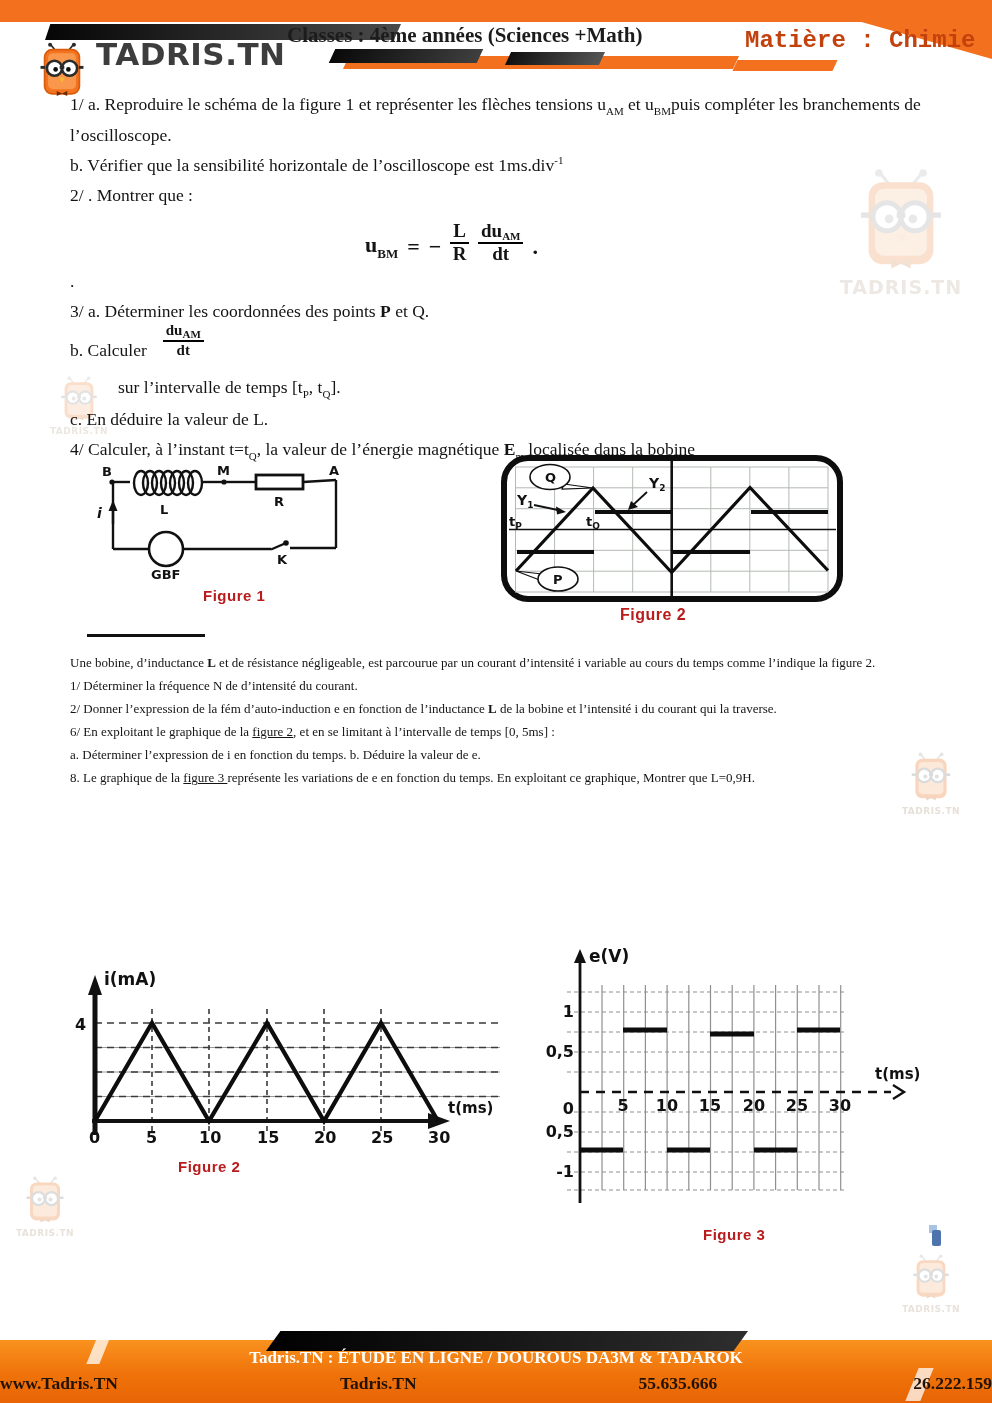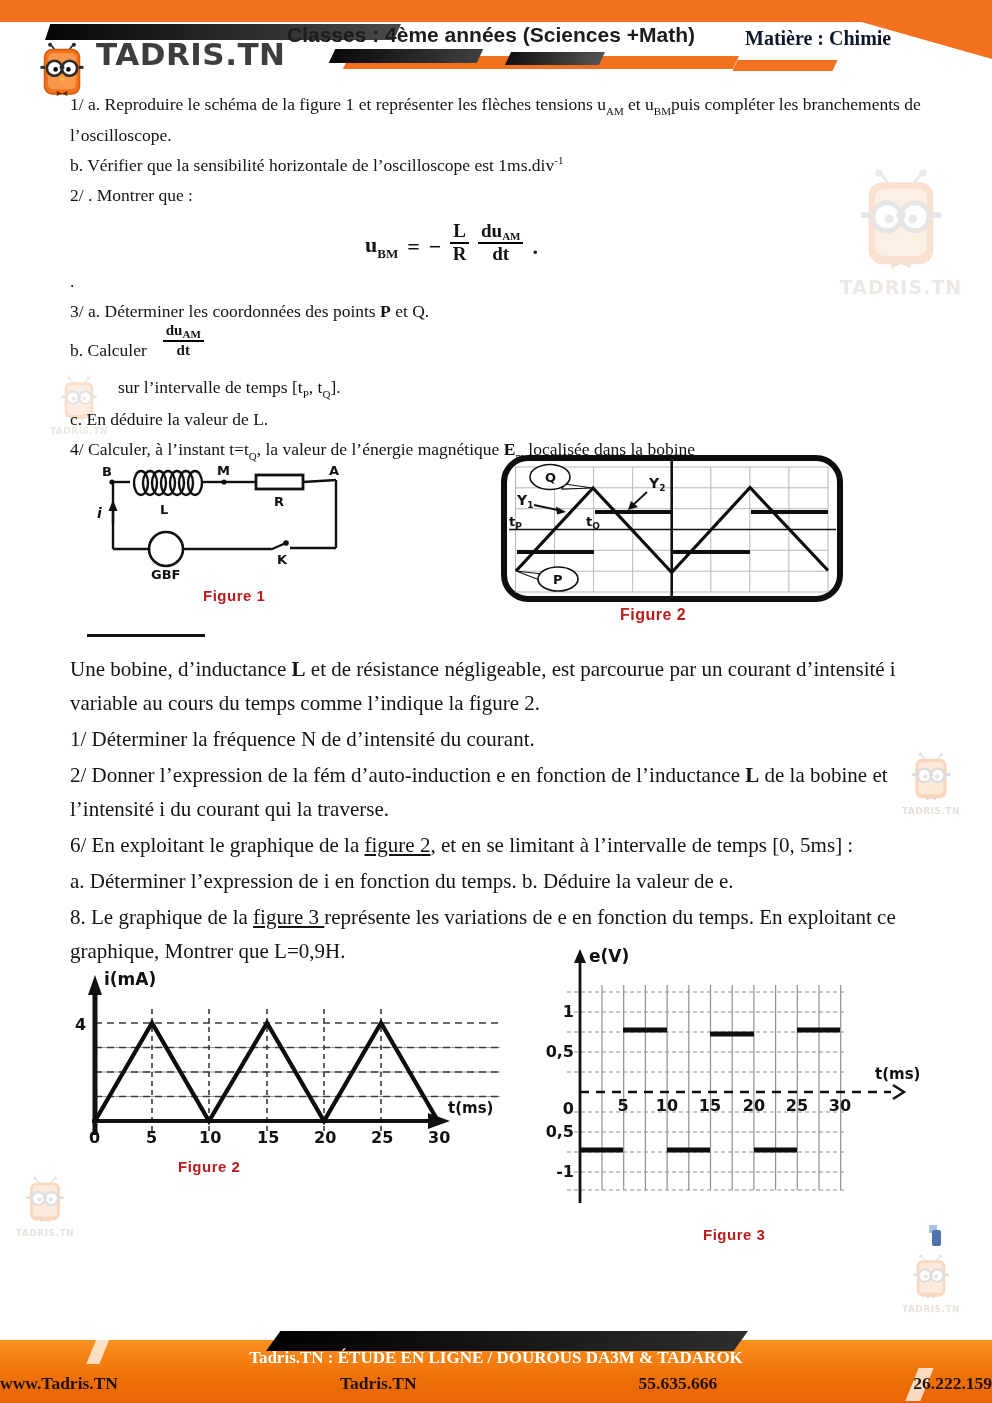--- a/index.html
+++ b/index.html
@@ -10,36 +10,36 @@
   
   .top-orange{left:0;top:0;width:992px;height:22px;background:#f3701f;z-index:3;}
   .top-orange-right{left:858px;top:21px;width:134px;height:38px;background:#f3701f;
         clip-path:polygon(0 0,100% 0,100% 100%);z-index:3;}
   .top-black{left:45px;top:24px;width:356px;height:16px;
         background:linear-gradient(90deg,#060606,#4a4a4a);
         clip-path:polygon(1.5% 0,100% 0,98% 100%,0 100%);z-index:3;}
   .logo-wrap{left:33px;top:40px;width:58px;height:64px;z-index:4;}
   .logo-text{left:96px;top:100px;font-family:"DejaVu Sans",sans-serif;font-weight:bold;
         font-size:31px;color:#3d3d3d;letter-spacing:.5px;z-index:4;top:36px;left:96px;}
-  .classes-title{left:287px;top:23px;font-family:Liberation Sans, sans-serif;font-weight:bold;
+  .classes-title{left:287px;top:23px;font-family:Liberation Serif, serif;font-weight:bold;
         font-size:21px;color:#1c1c1c;z-index:4;}
-  .subject-title{left:745px;top:27px;font-family:Liberation Serif, serif;font-weight:bold;
-        font-size:20px;color:#0f172a;z-index:4;}
+  .subject-title{left:745px;top:27px;font-family:Liberation Mono, monospace;font-weight:bold;
+        font-size:24px;color:#c2410c;z-index:4;}
   .deco-orange{left:346px;top:56px;width:390px;height:13px;background:#f3701f;
         transform:skewX(-25deg);z-index:3;}
   .deco-black1{left:332px;top:49px;width:148px;height:14px;
         background:linear-gradient(90deg,#090909,#3f3f3f);transform:skewX(-25deg);z-index:4;}
   .deco-black2{left:508px;top:52px;width:94px;height:13px;
         background:linear-gradient(90deg,#101010,#555);transform:skewX(-25deg);z-index:4;}
   .deco-orange2{left:735px;top:60px;width:100px;height:11px;background:#f3701f;
         transform:skewX(-25deg);z-index:3;}
 
   
   .secA{left:70px;top:90px;width:868px;font-size:17.5px;line-height:1.6;z-index:2;}
-  .secB{left:70px;top:652px;width:870px;font-size:21px;line-height:1.62;z-index:2;}
+  .secB{left:70px;top:652px;width:870px;font-size:13px;line-height:1.62;z-index:2;}
   .secA p,.secB p{margin:0 0 2px 0;}
   .sub{font-size:11px;vertical-align:-5px;}
   .sup{font-size:11px;vertical-align:7px;}
   .ul{text-decoration:underline;}
   .indent{padding-left:48px;}
   .formula{display:flex;align-items:flex-end;gap:9px;margin:2px 0 2px 295px;
         font-weight:bold;font-size:22px;height:54px;}
   .f-sub{font-size:13px;vertical-align:-6px;}
   .f-sub2{font-size:11px;vertical-align:-3px;}
   .frac{display:inline-flex;flex-direction:column;align-items:center;line-height:1.1;font-size:19px;font-weight:bold;}

